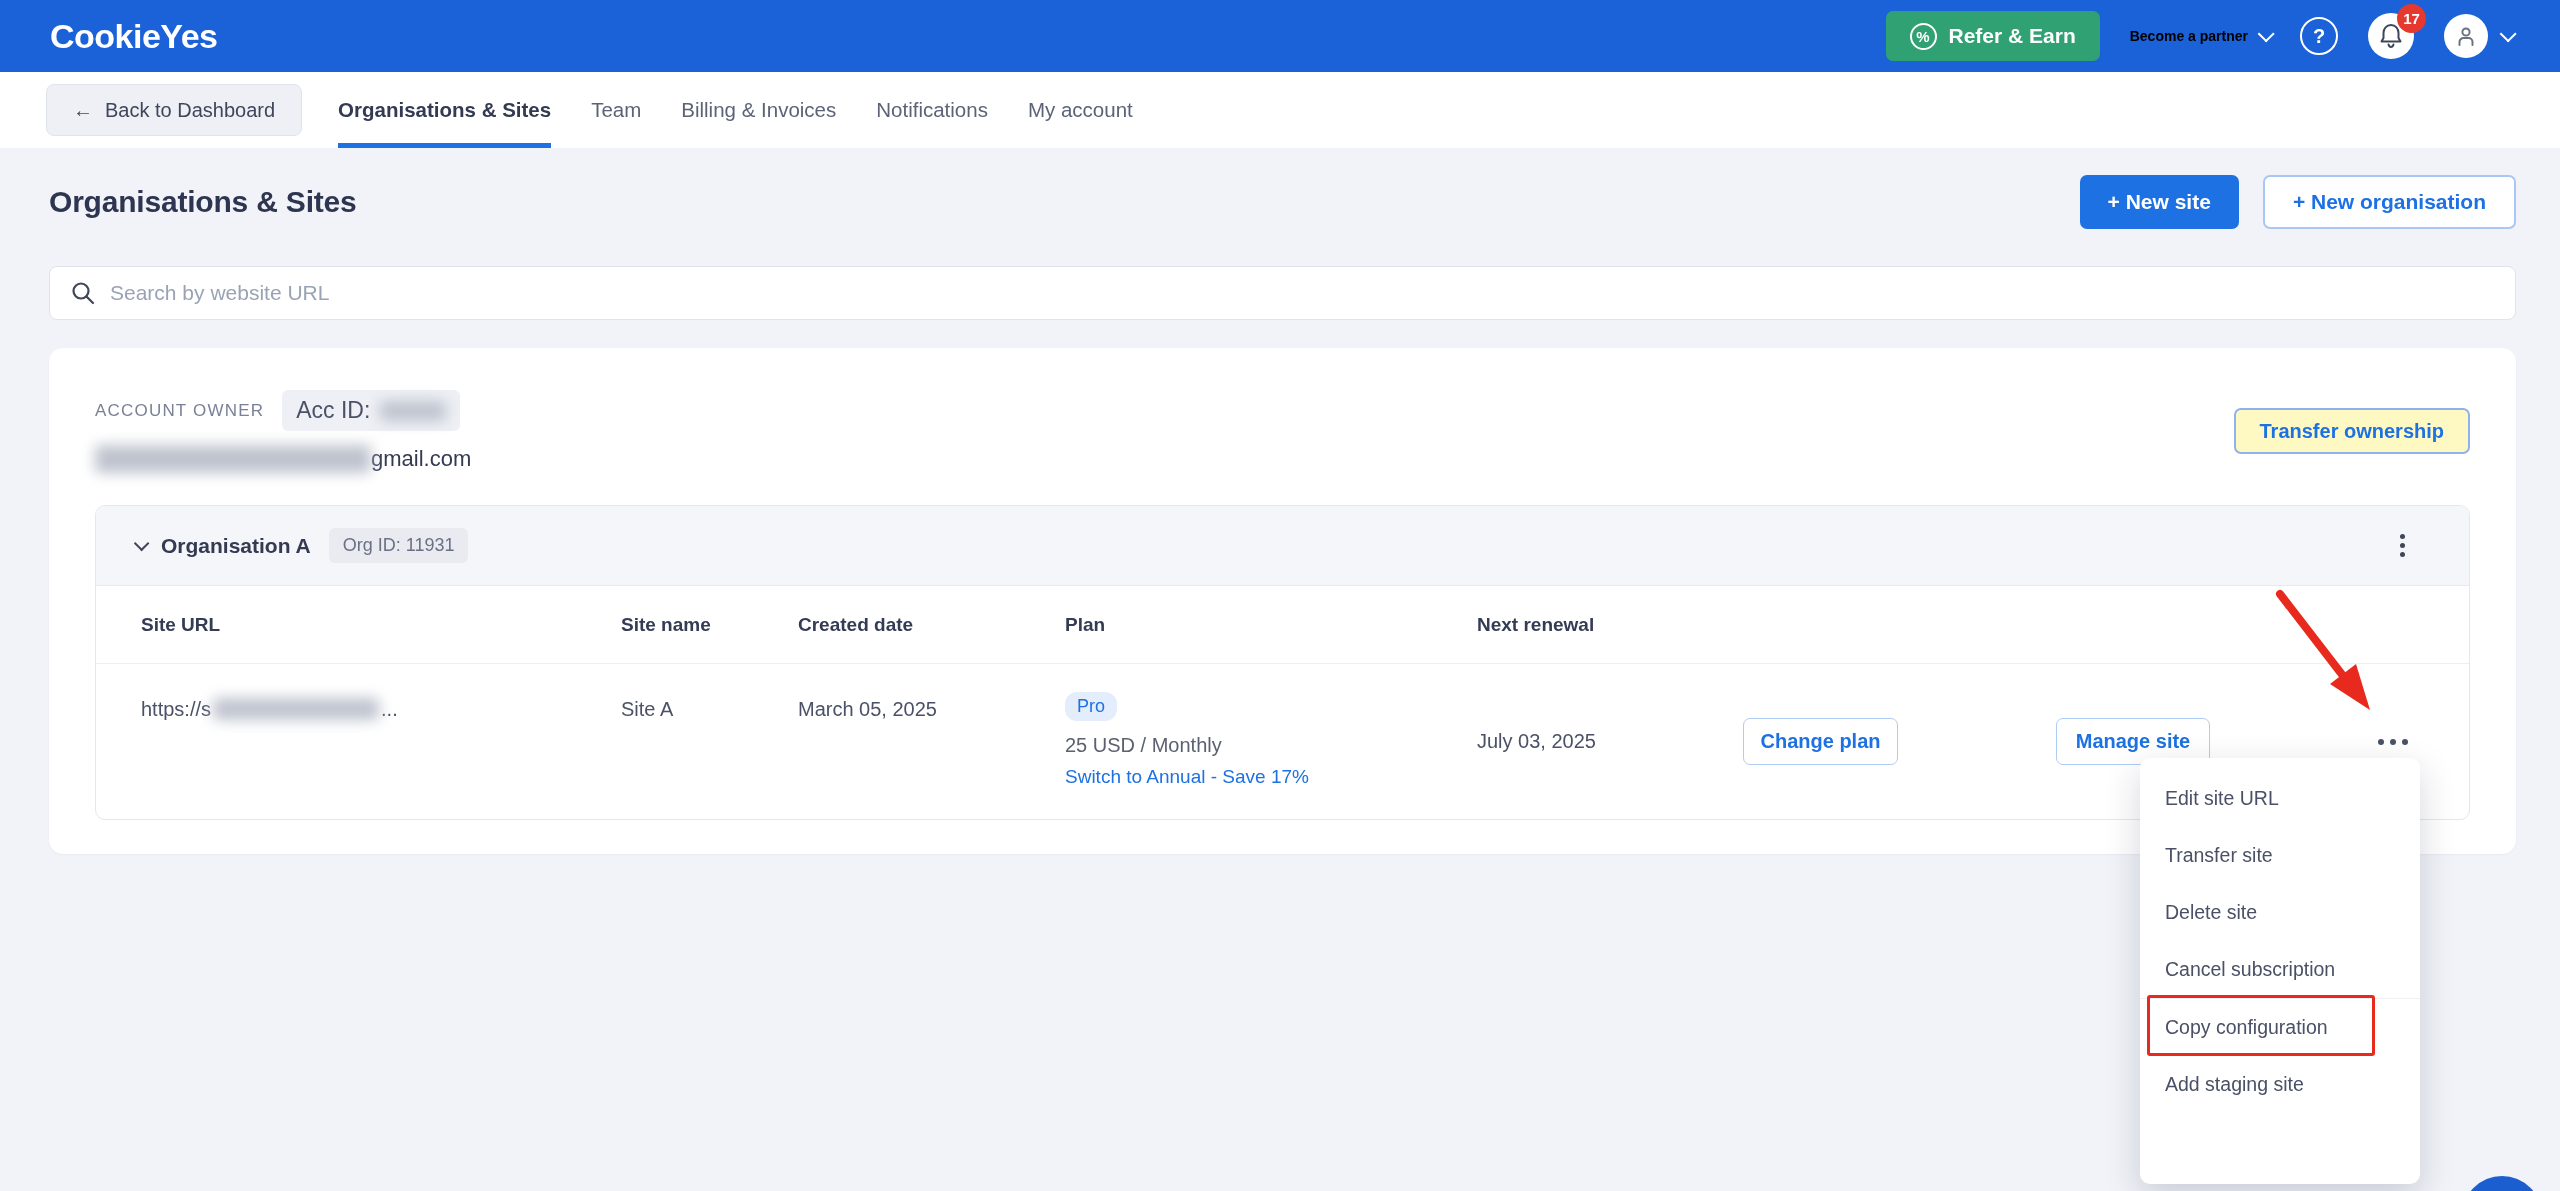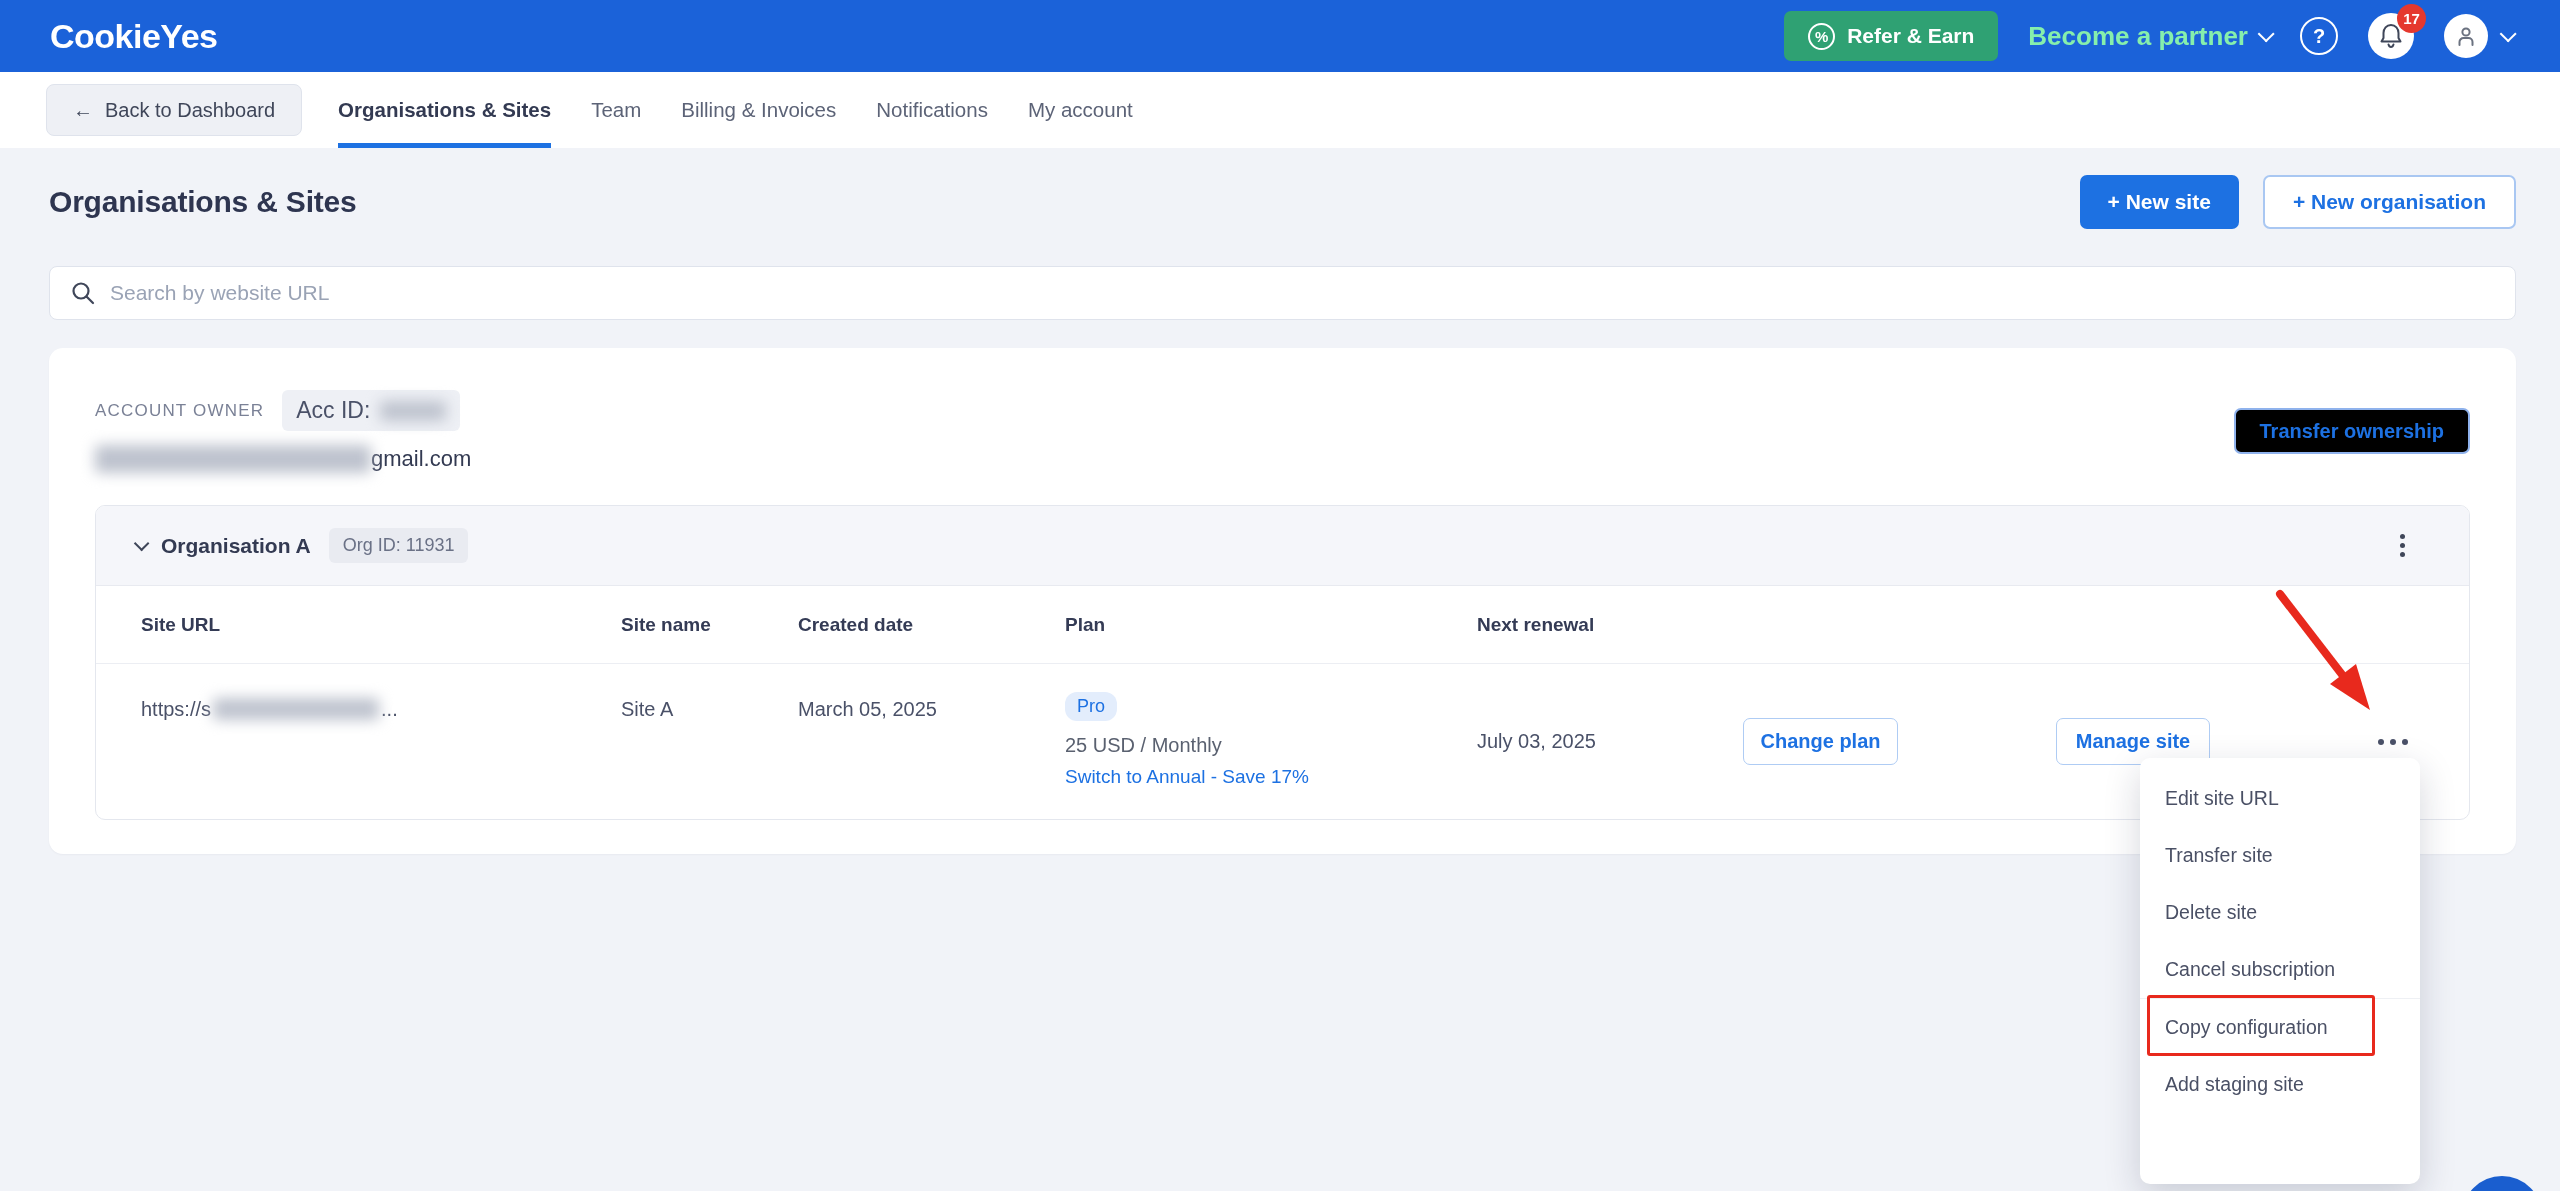--- a/index.html
+++ b/index.html
@@ -24,21 +24,21 @@
     color:#fff; font-size:21px; font-weight:600;
     display:flex; align-items:center; gap:12px; padding:0 24px; cursor:pointer;
     font-family:inherit;
   }
   .refer-icon {
     width:27px; height:27px; border-radius:50%; border:2px solid #fff;
     display:flex; align-items:center; justify-content:center;
     font-size:15px; font-weight:bold; color:#fff;
   }
   .partner {
-    color:#86efac; font-size:26px; font-weight:600;
+    color:#000000; font-size:14px; font-weight:600;
     display:flex; align-items:center; gap:10px; cursor:pointer;
   }
   .chev { width:12px; height:12px; border-right:2.5px solid #fff; border-bottom:2.5px solid #fff;
     transform:rotate(45deg) translateY(-3px); }
   .help-btn {
     width:38px; height:38px; border-radius:50%; border:2.5px solid #fff;
     background:transparent; color:#fff; font-size:20px; font-weight:bold;
     display:flex; align-items:center; justify-content:center; cursor:pointer;
     font-family:inherit;
   }
@@ -113,21 +113,21 @@
     background:#EEF0F5; border-radius:6px; padding:7px 14px;
     font-size:23px; color:#4A5168; display:flex; align-items:center;
   }
   .blur {
     display:inline-block; background:#BEC3CE; border-radius:4px; filter:blur(7px);
   }
   .email-row { margin-top:14px; display:flex; align-items:center; }
   .email-domain { font-size:22px; font-weight:normal; color:#333A52; }
   .transfer-btn {
     position:absolute; right:46px; top:60px;
-    height:46px; padding:0 24px; background:#000000;
+    height:46px; padding:0 24px; background:#fef9c3;
     border:2px solid #8FB2EC; border-radius:7px;
     color:#1D71E2; font-size:20px; font-weight:bold; cursor:pointer;
     font-family:inherit;
   }
 
   
   .org-box { margin-top:32px; border:1px solid #E4E7EE; border-radius:10px; overflow:hidden; }
   .org-header {
     height:80px; background:#F5F6FA; display:flex; align-items:center;
     padding:0 0 0 38px; border-bottom:1px solid #E8EAF0;

